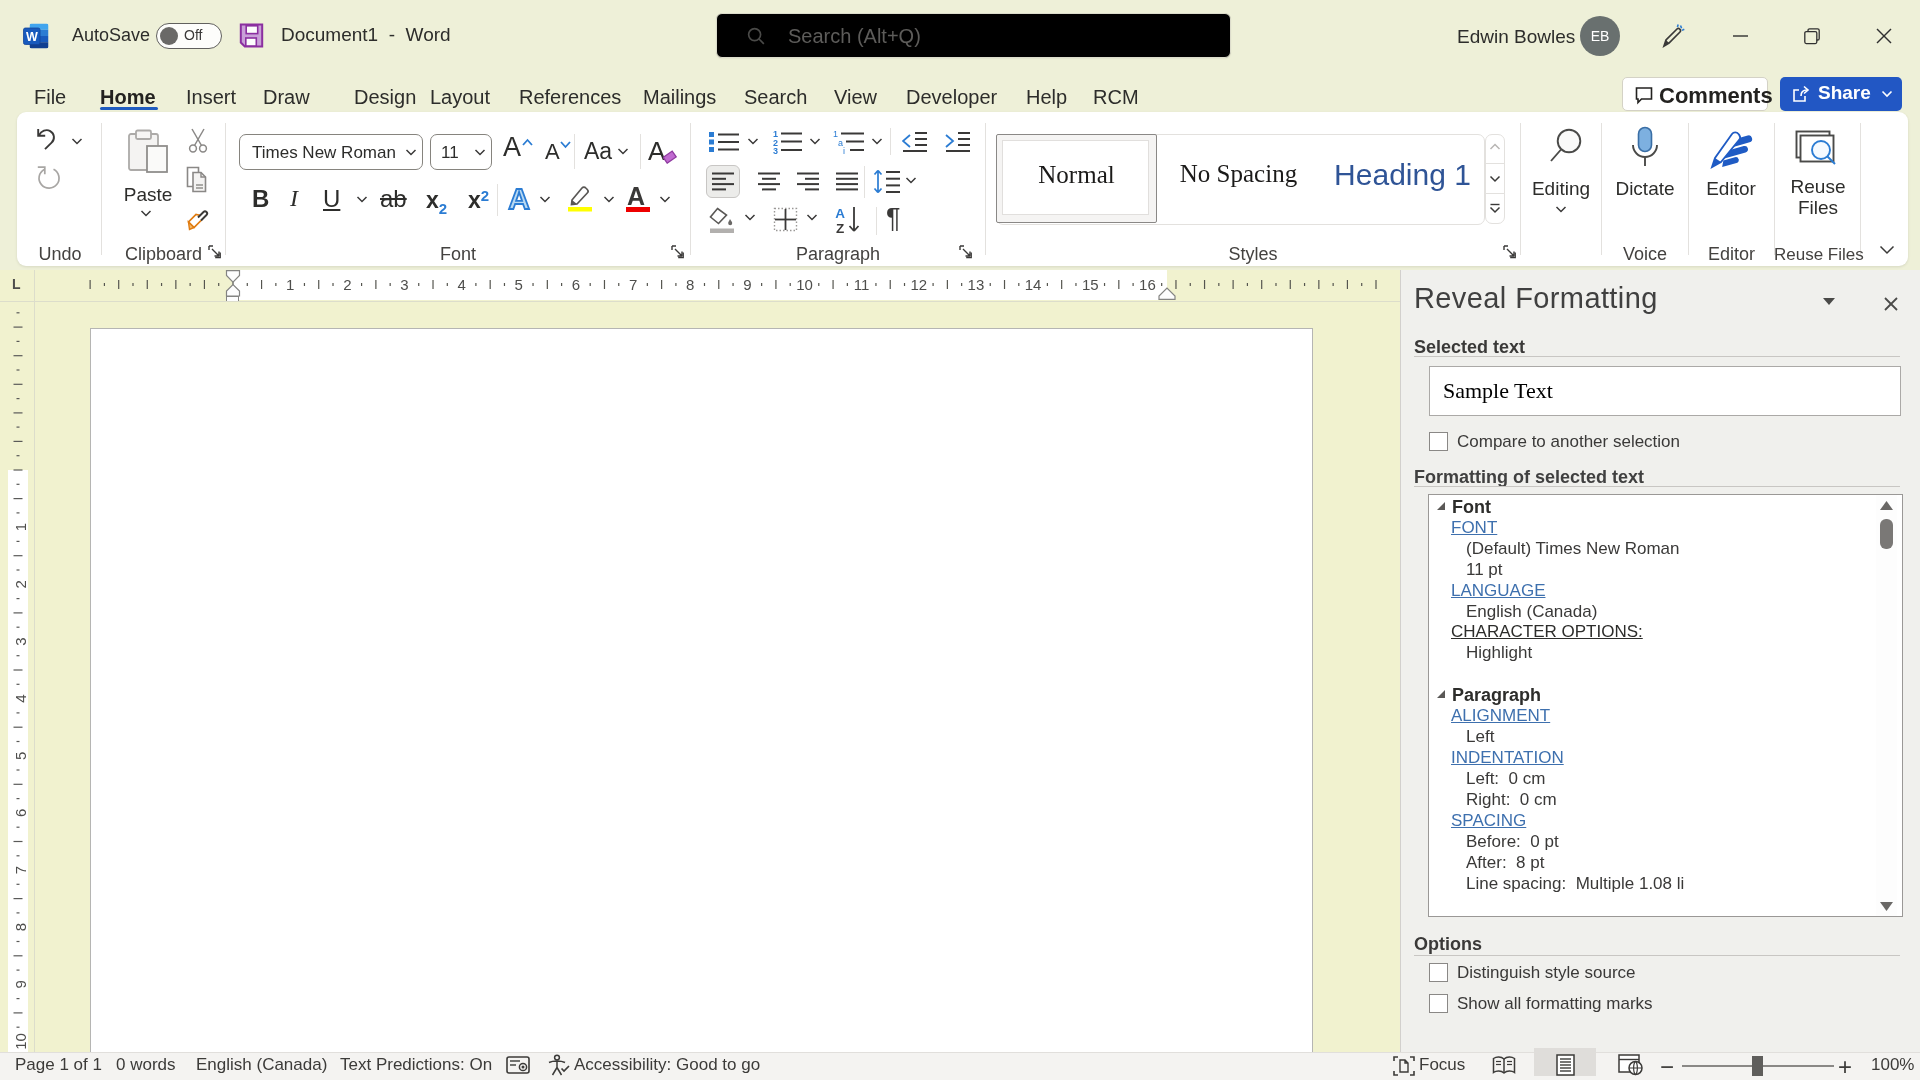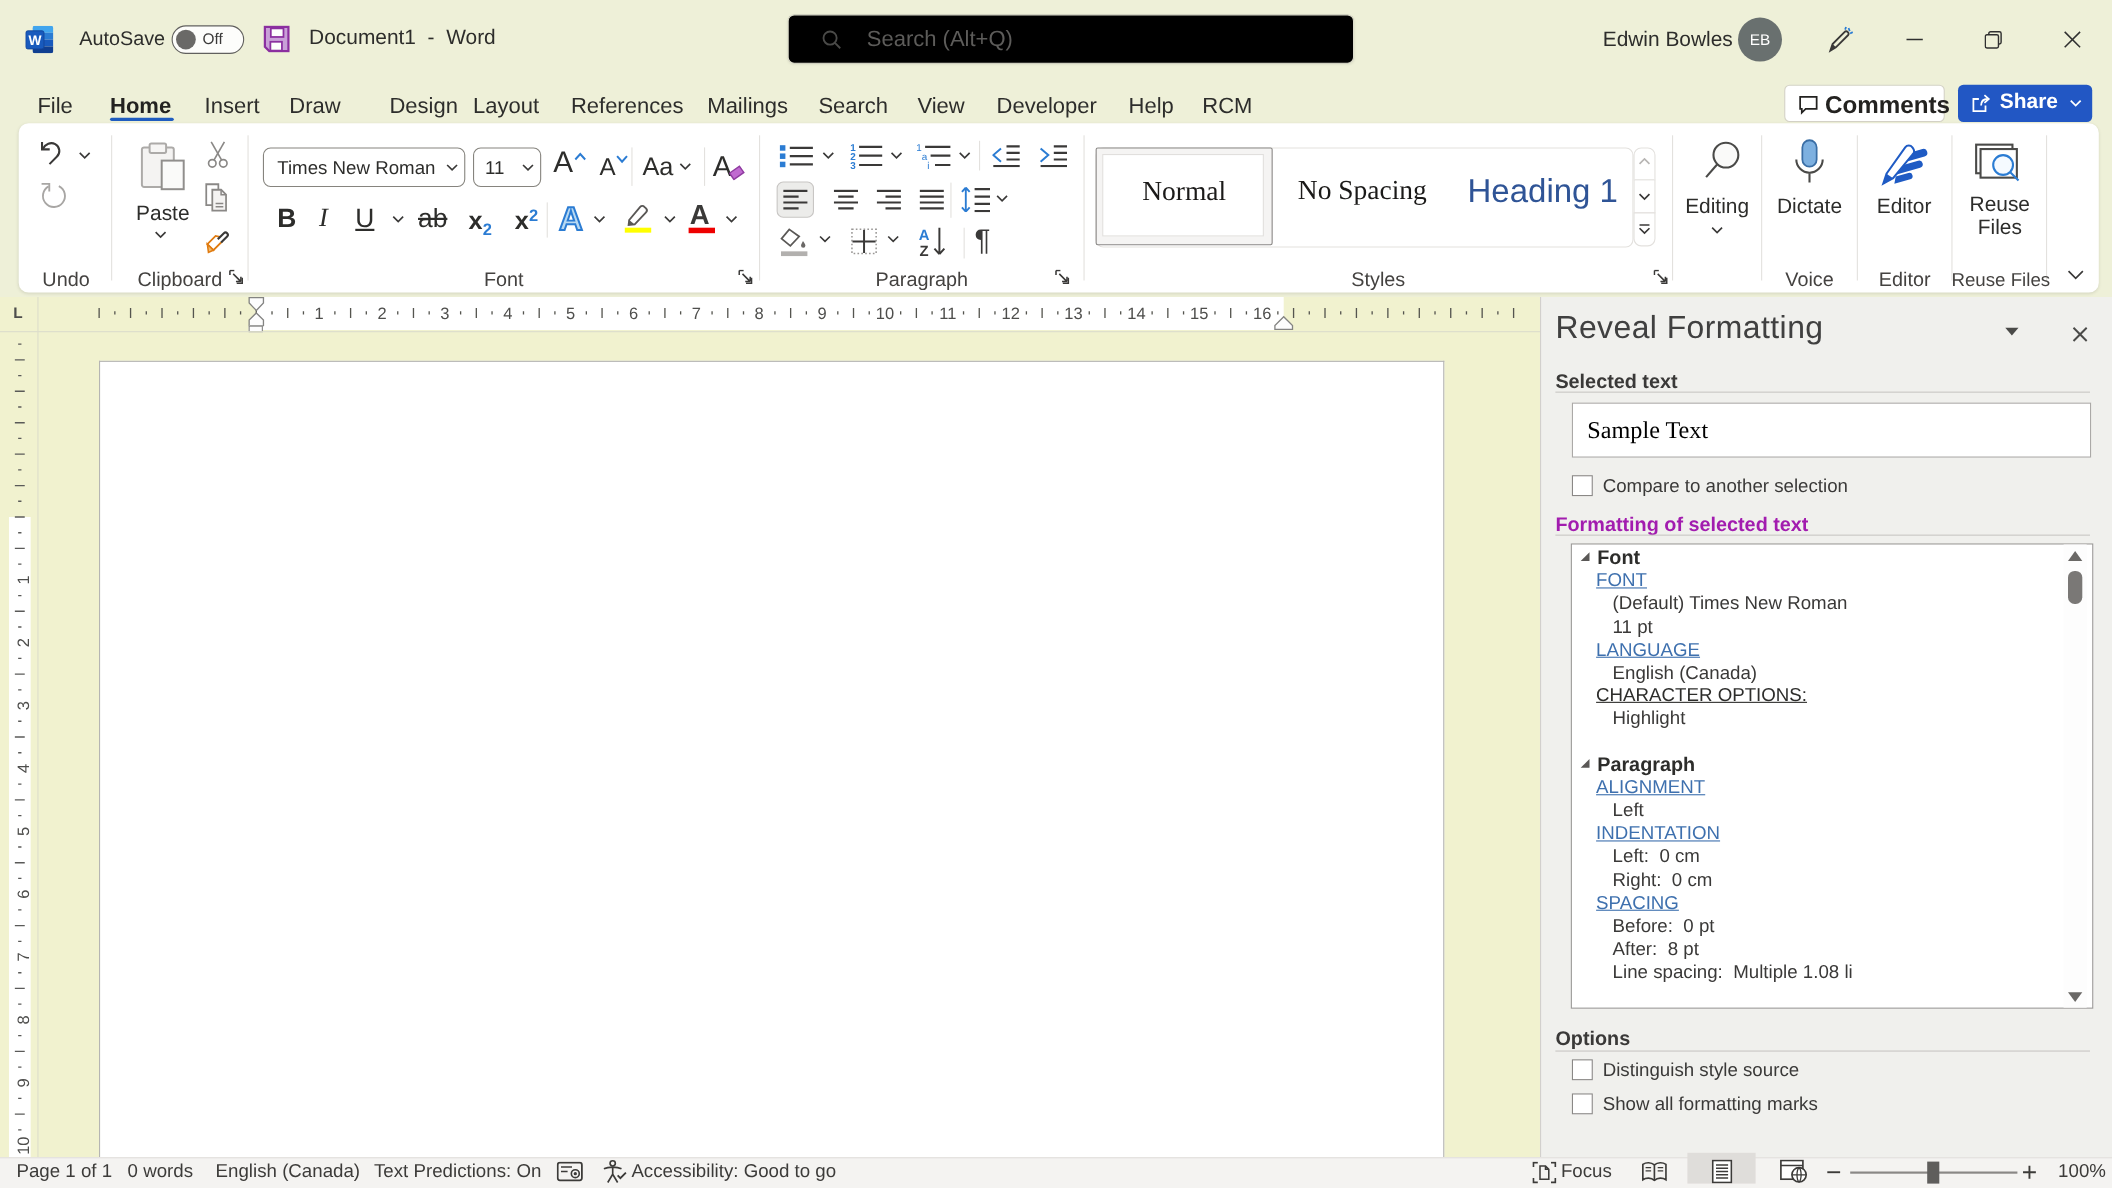--- a/index.html
+++ b/index.html
@@ -618,21 +618,21 @@
     </svg>
 
   <div class="abs" style="left:1414px;top:337px;font-size:18px;font-weight:bold;color:#3a3938;">Selected text</div>
   <div class="abs" style="left:1414px;top:356px;width:486px;height:1px;background:#c8c6c3;"></div>
   <div class="abs" style="left:1429px;top:366px;width:472px;height:50px;background:#fff;border:1px solid #aba9a7;">
     <div class="abs" style="left:13px;top:11px;font-size:22px;color:#000;font-family:'Liberation Serif',serif;">Sample Text</div>
   </div>
   <div class="abs" style="left:1429px;top:432px;width:19px;height:19px;background:#fff;border:1px solid #8a8886;"></div>
   <div class="abs" style="left:1457px;top:432px;font-size:17px;color:#3a3938;">Compare to another selection</div>
 
-  <div class="abs" style="left:1414px;top:467px;font-size:18px;font-weight:bold;color:#a21caf;text-align:center;">Formatting of selected text</div>
+  <div class="abs" style="left:1414px;top:467px;font-size:18px;font-weight:bold;color:#404040;text-align:center;">Formatting of selected text</div>
   <div class="abs" style="left:1414px;top:486px;width:486px;height:1px;background:#c8c6c3;"></div>
 
   <div class="abs" style="left:1428px;top:494px;width:475px;height:423px;background:#fff;border:1px solid #9a9896;"></div>
 
   <div class="abs" style="left:1876px;top:495px;width:21px;height:421px;background:#fdfdfd;"></div>
   <svg class="abs" style="left:1879px;top:500px" width="15" height="11" viewBox="0 0 15 11">
       <path d="M7.5 1 L14 10 H1 Z" fill="#6a6866"></path>
     </svg>
   <svg class="abs" style="left:1879px;top:901px" width="15" height="11" viewBox="0 0 15 11">
       <path d="M7.5 10 L14 1 H1 Z" fill="#6a6866"></path>

